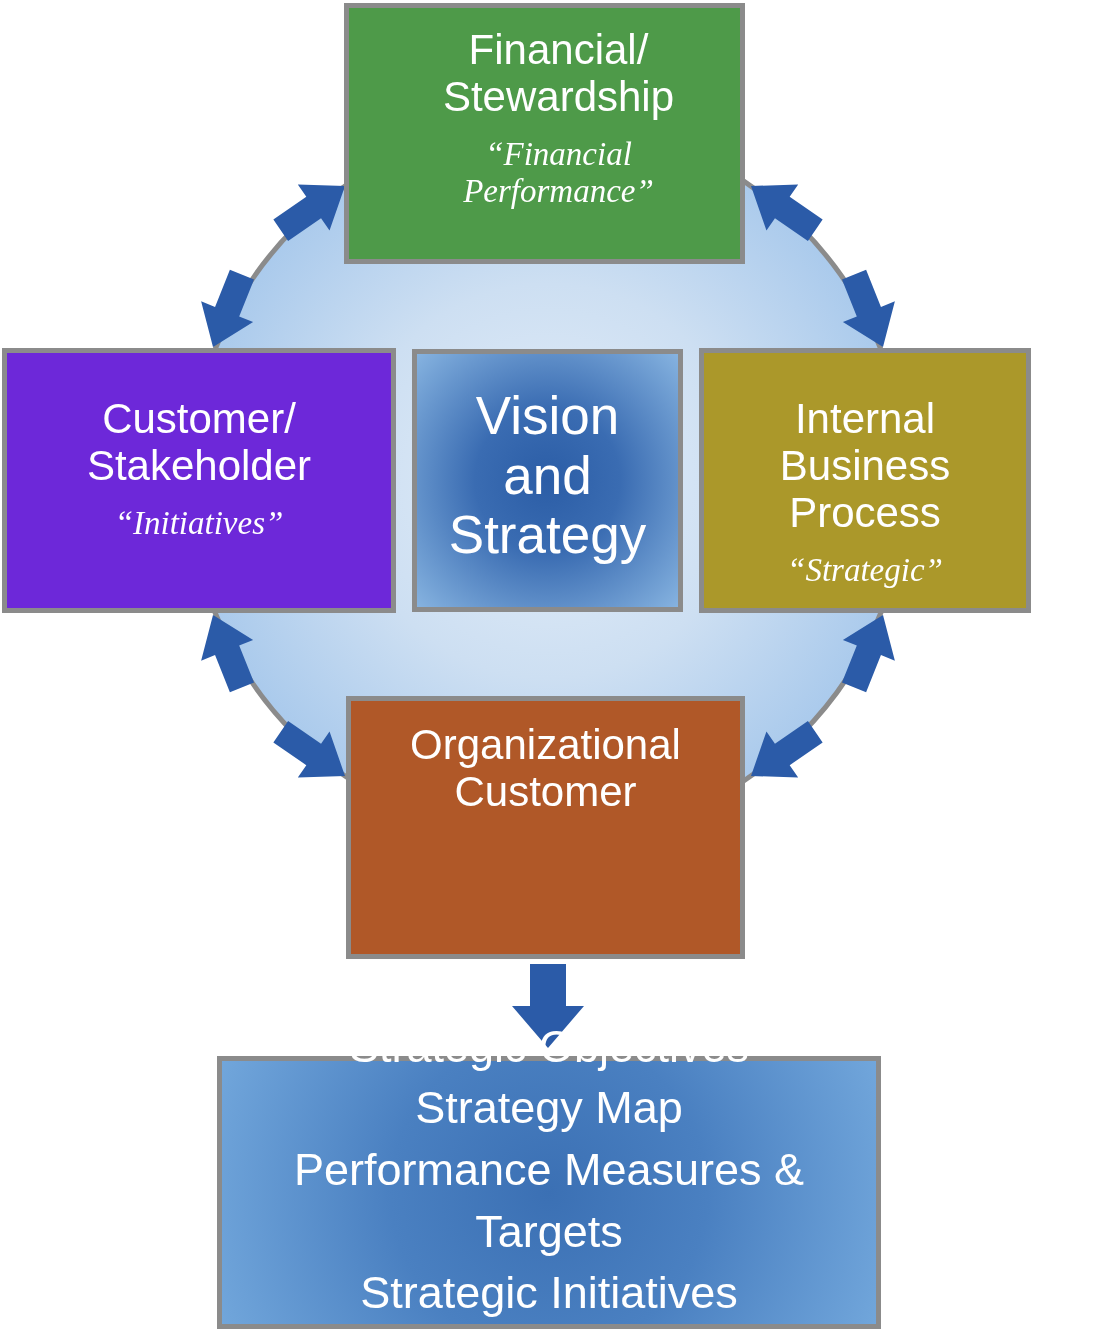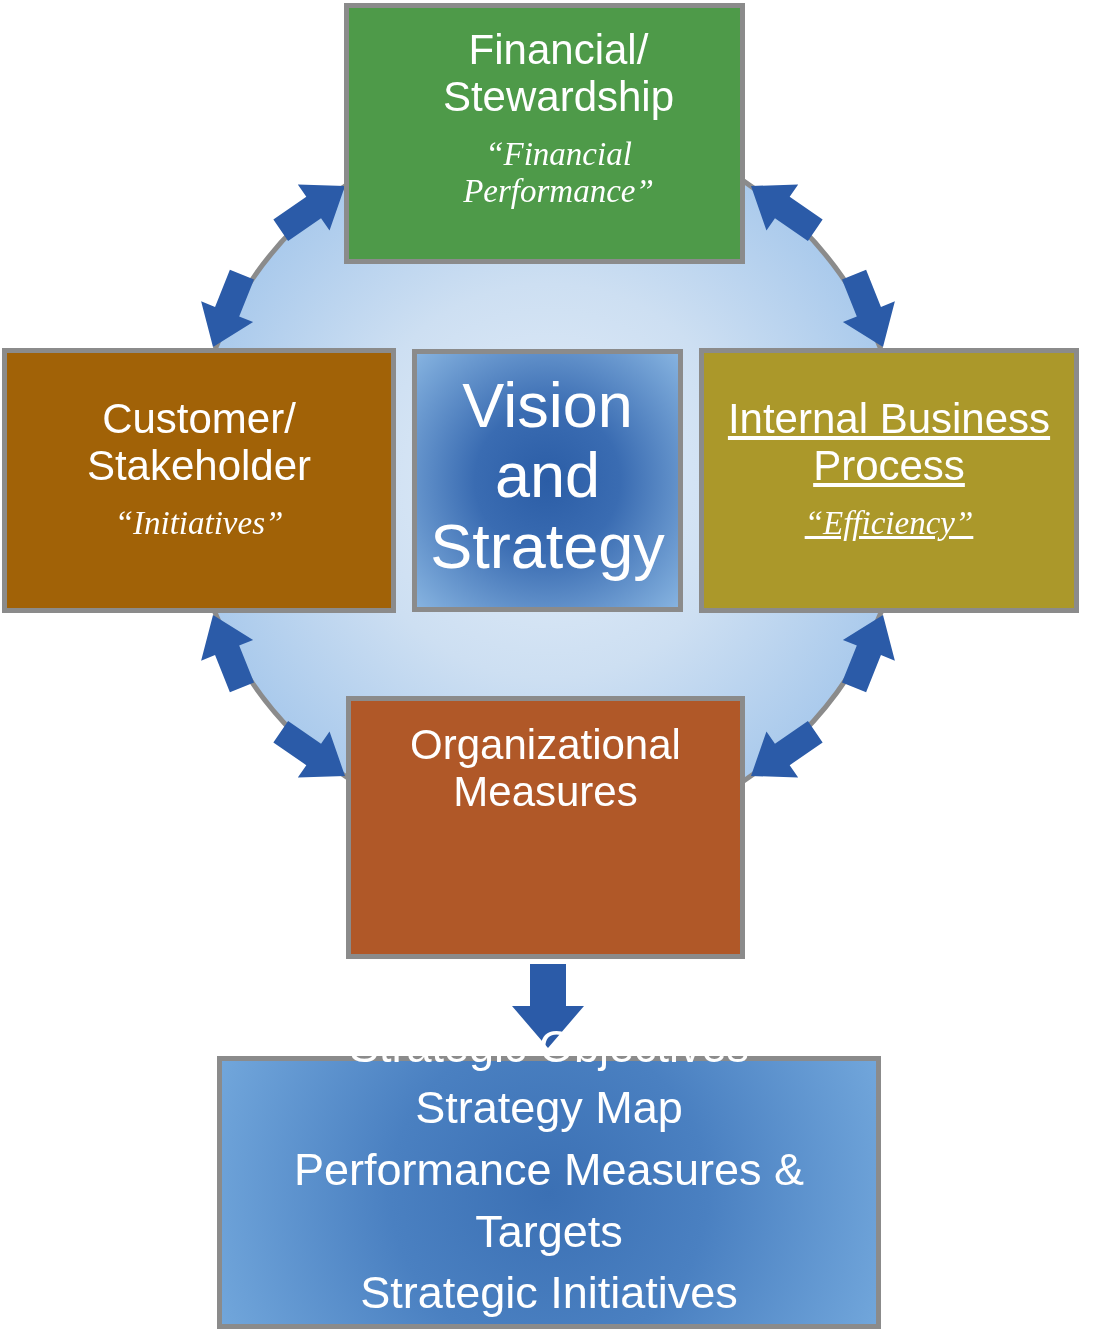--- a/index.html
+++ b/index.html
@@ -29,29 +29,29 @@
     font-family:"Liberation Serif",serif;
     font-style:italic;
     font-size:33px;
     line-height:1.13;
     white-space:pre-line;
     display:block;
     margin-top:16px;
   }
   .box-financial     {left:344px;top:3px;  width:401px;height:261px;padding-top:18px;padding-left:28px;}
   .box-customer      {left:2px;  top:348px;width:394px;height:265px;padding-top:42px;}
-  .box-internal      {left:699px;top:348px;width:380px;height:265px;padding-top:42px;text-decoration:underline;}
+  .box-internal      {left:699px;top:348px;width:332px;height:265px;padding-top:42px;}
   .box-organizational{left:346px;top:696px;width:399px;height:263px;padding-top:20px;}
   .box-vision{
     left:412px;top:349px;width:271px;height:263px;
     display:flex;align-items:center;justify-content:center;
     padding-bottom:10px;
   }
   .box-vision .center-label{
-    font-size:63px;
+    font-size:53px;
     line-height:1.12;
     white-space:pre-line;
   }
   .box-foundation{
     left:217px;top:1056px;width:664px;height:273px;
     display:flex;align-items:flex-end;justify-content:center;
   }
   .box-foundation .foundation-lines{
     font-size:45px;
     line-height:1.37;
@@ -97,41 +97,41 @@
     <path d="M 530 964 L 566 964 L 566 1006 L 584 1006 L 548 1048 L 512 1006 L 530 1006 Z" fill="#2b5ba8"></path>
   </svg>
 
   <div class="box box-financial" style="background-color: rgb(78, 154, 73);">
     <span class="title">Financial/
 Stewardship</span>
     <span class="quote">“Financial
 Performance”</span>
   </div>
 
-  <div class="box box-customer" style="background-color: #a16207;">
+  <div class="box box-customer" style="background-color: #6d28d9;">
     <span class="title">Customer/
 Stakeholder</span>
     <span class="quote">“Initiatives”</span>
   </div>
 
   <div class="box box-vision" style="background: radial-gradient(circle, rgb(43, 93, 166) 0%, rgb(58, 108, 178) 40%, rgb(134, 179, 224) 100%);">
     <span class="center-label">Vision
 and
 Strategy</span>
   </div>
 
   <div class="box box-internal" style="background-color: rgb(171, 152, 42);">
     <span class="title">Internal Business
 Process</span>
-    <span class="quote">“Efficiency”</span>
+    <span class="quote">“Strategic”</span>
   </div>
 
   <div class="box box-organizational" style="background-color: rgb(176, 88, 40);">
     <span class="title">Organizational
-Measures</span>
+Customer</span>
   </div>
 
   <div class="box box-foundation" style="background: radial-gradient(circle, rgb(59, 112, 180) 0%, rgb(74, 128, 193) 45%, rgb(113, 166, 219) 100%);">
     <span class="foundation-lines">Strategic Objectives
 Strategy Map
 Performance Measures &amp; Targets
 Strategic Initiatives</span>
   </div>
 
 </div>

